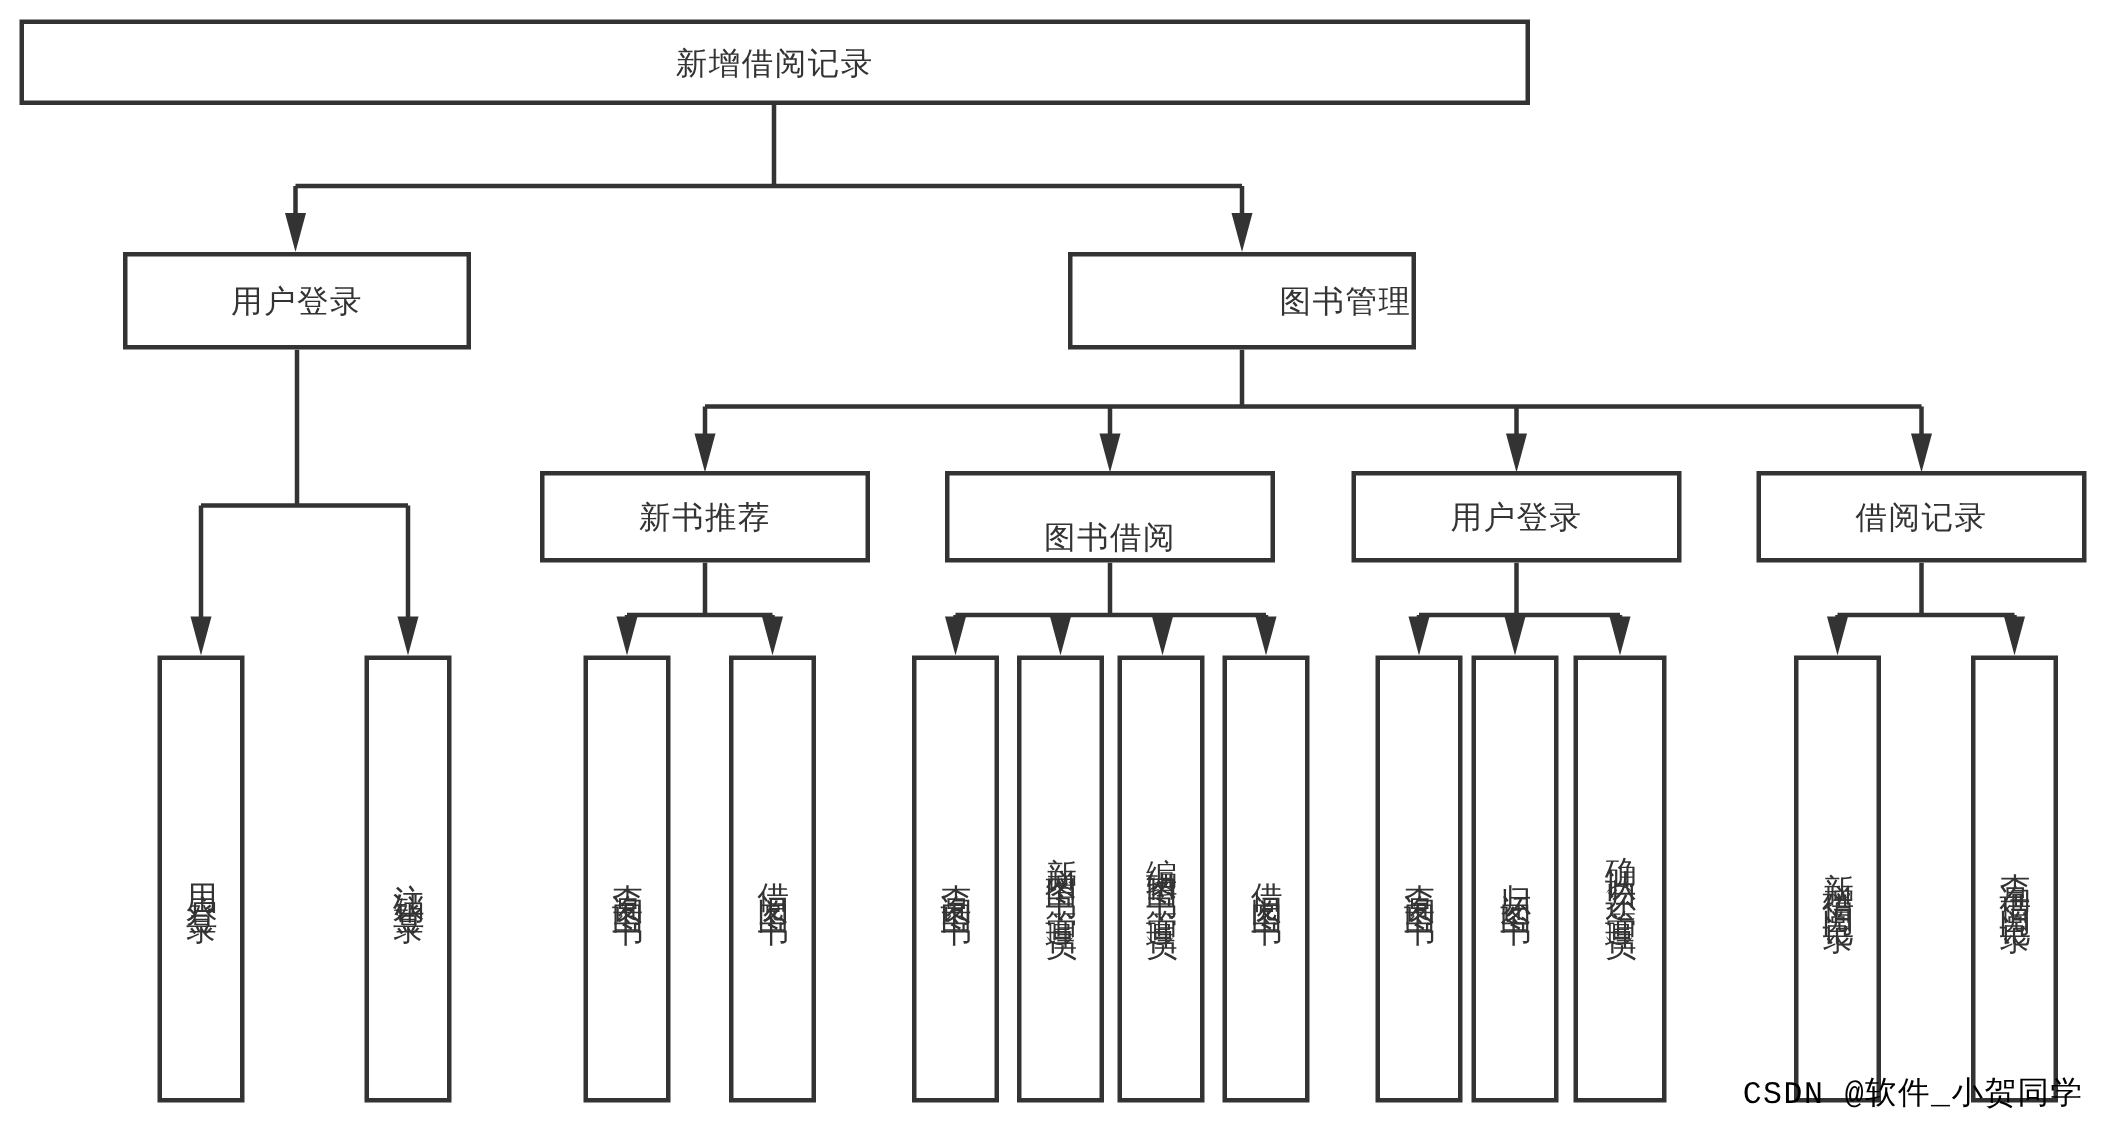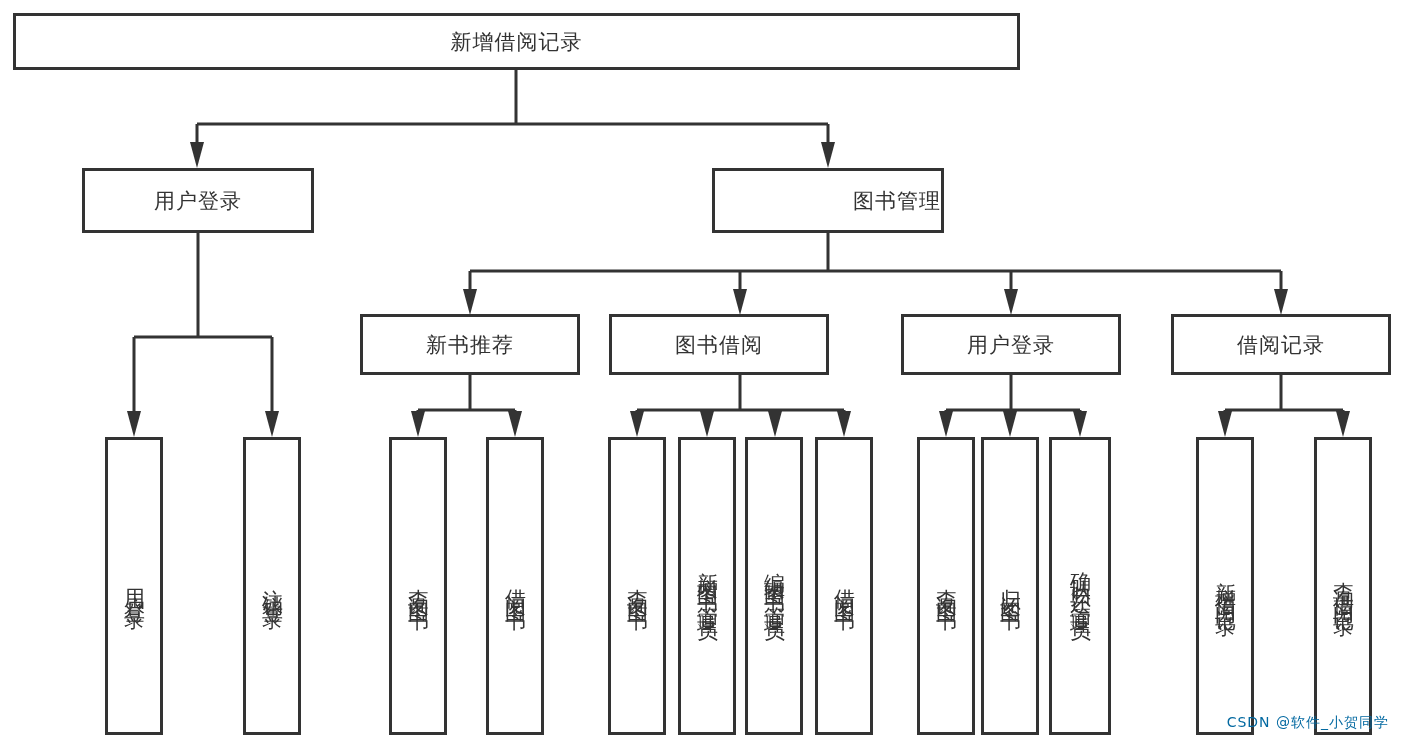--- a/index.html
+++ b/index.html
@@ -15,22 +15,22 @@
   .h-label{font-size:21px;letter-spacing:1px;white-space:nowrap;}
   .v-label{
     writing-mode:vertical-rl;text-orientation:mixed;
     font-size:21px;line-height:1;letter-spacing:7px;white-space:nowrap;
   }
   .root-box{left:13px;top:13px;width:1007px;height:57px;}
   .lv2-box{top:168px;width:232px;height:65px;}
   .lv3-box{top:314px;width:220px;height:61px;}
   .leaf{top:437px;width:58px;height:298px;}
   .watermark{
-    position:absolute;right:16px;top:714px;font-size:14px;color:#0369a1;
-    letter-spacing:1px;z-index:5;white-space:nowrap;
+    position:absolute;right:16px;top:714px;font-size:21px;color:#000000;
+    letter-spacing:1px;z-index:5;white-space:nowrap;font-family:Liberation Mono, monospace;
   }
 </style>
 </head>
 <body>
 
 <div class="canvas">
 
   <svg class="connectors" viewBox="0 0 1405 747" xmlns="http://www.w3.org/2000/svg">
     <g stroke="#333333" stroke-width="3" fill="none">
 
@@ -81,21 +81,21 @@
   <div class="box lv2-box" style="left:82px;">
     <span class="h-label">用户登录</span>
   </div>
   <div class="box lv2-box" style="left:712px;justify-content:flex-end;">
     <span class="h-label">图书管理</span>
   </div>
 
   <div class="box lv3-box" style="left:360px;">
     <span class="h-label">新书推荐</span>
   </div>
-  <div class="box lv3-box" style="left:609px;">
+  <div class="box lv3-box" style="left:630px;align-items:flex-end;">
     <span class="h-label">图书借阅</span>
   </div>
   <div class="box lv3-box" style="left:901px;">
     <span class="h-label">用户登录</span>
   </div>
   <div class="box lv3-box" style="left:1171px;">
     <span class="h-label">借阅记录</span>
   </div>
 
   <div class="box leaf" style="left:105px;">

